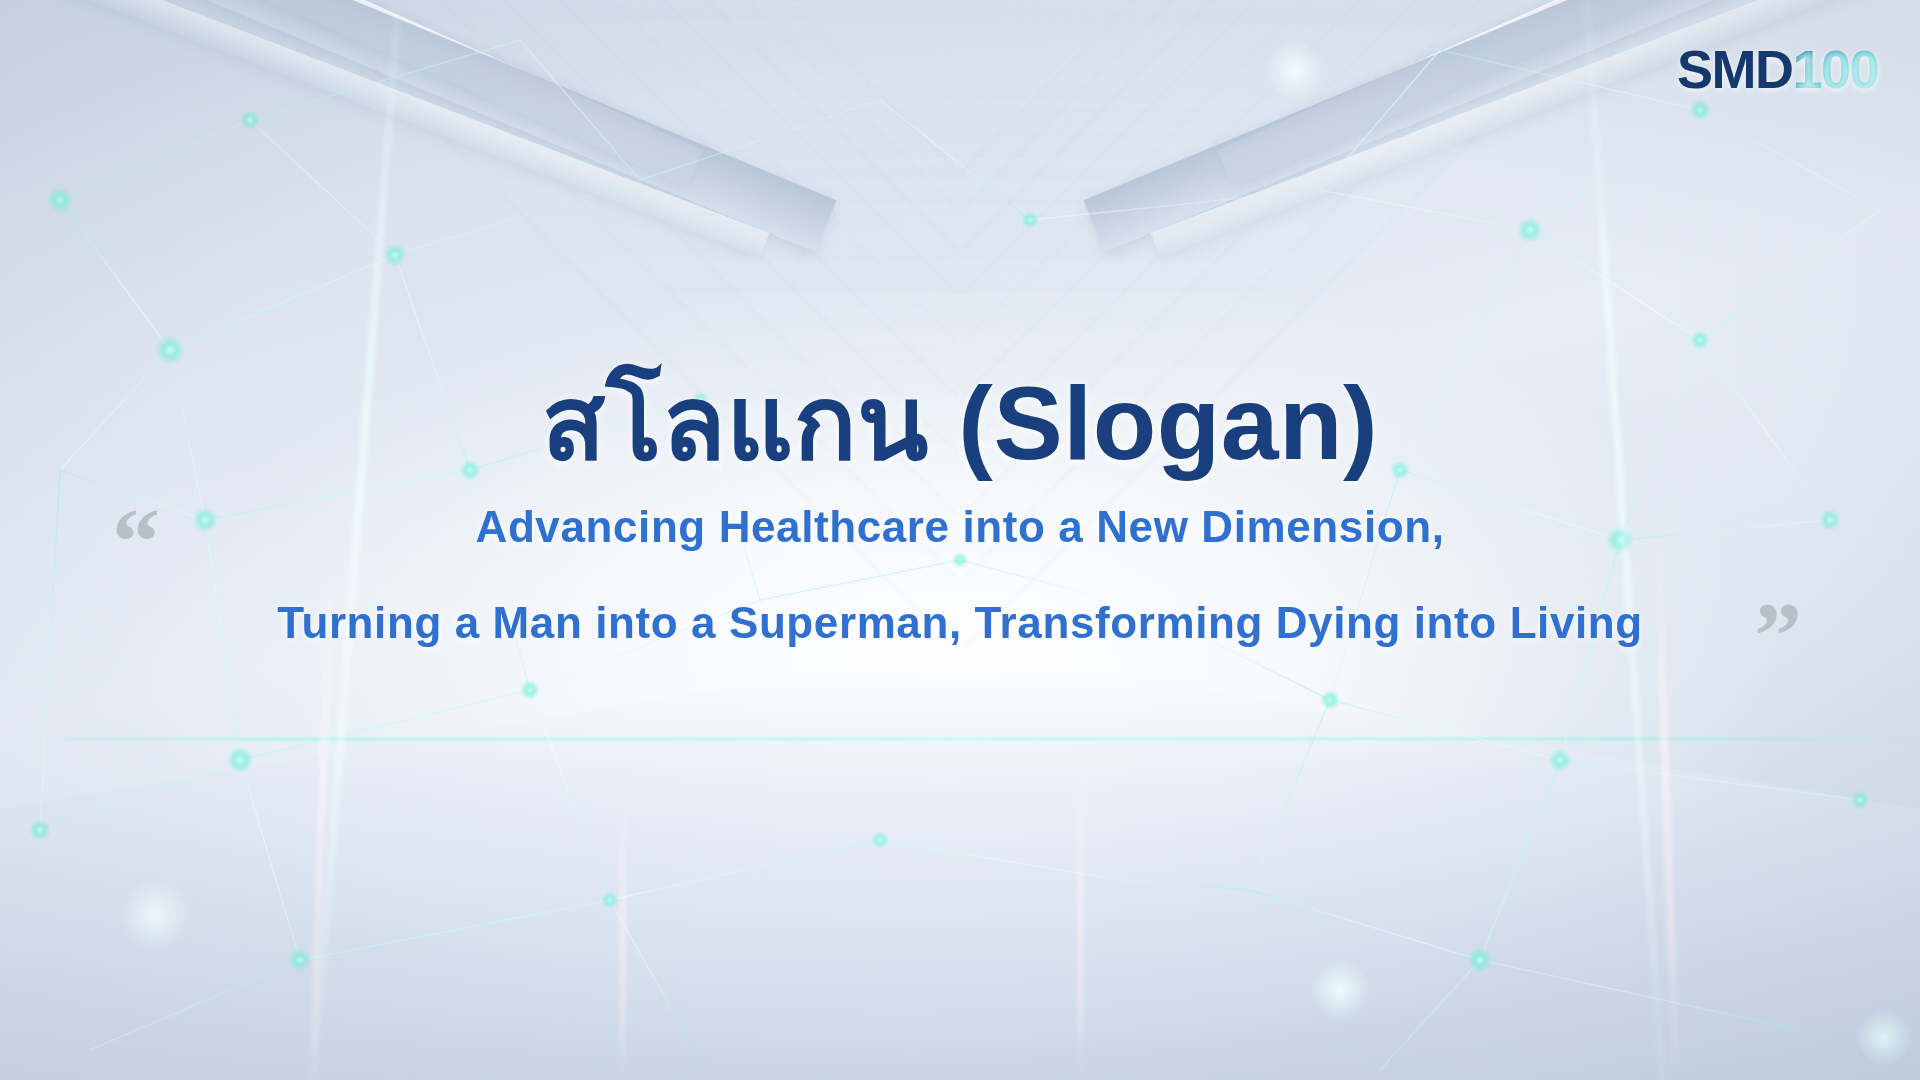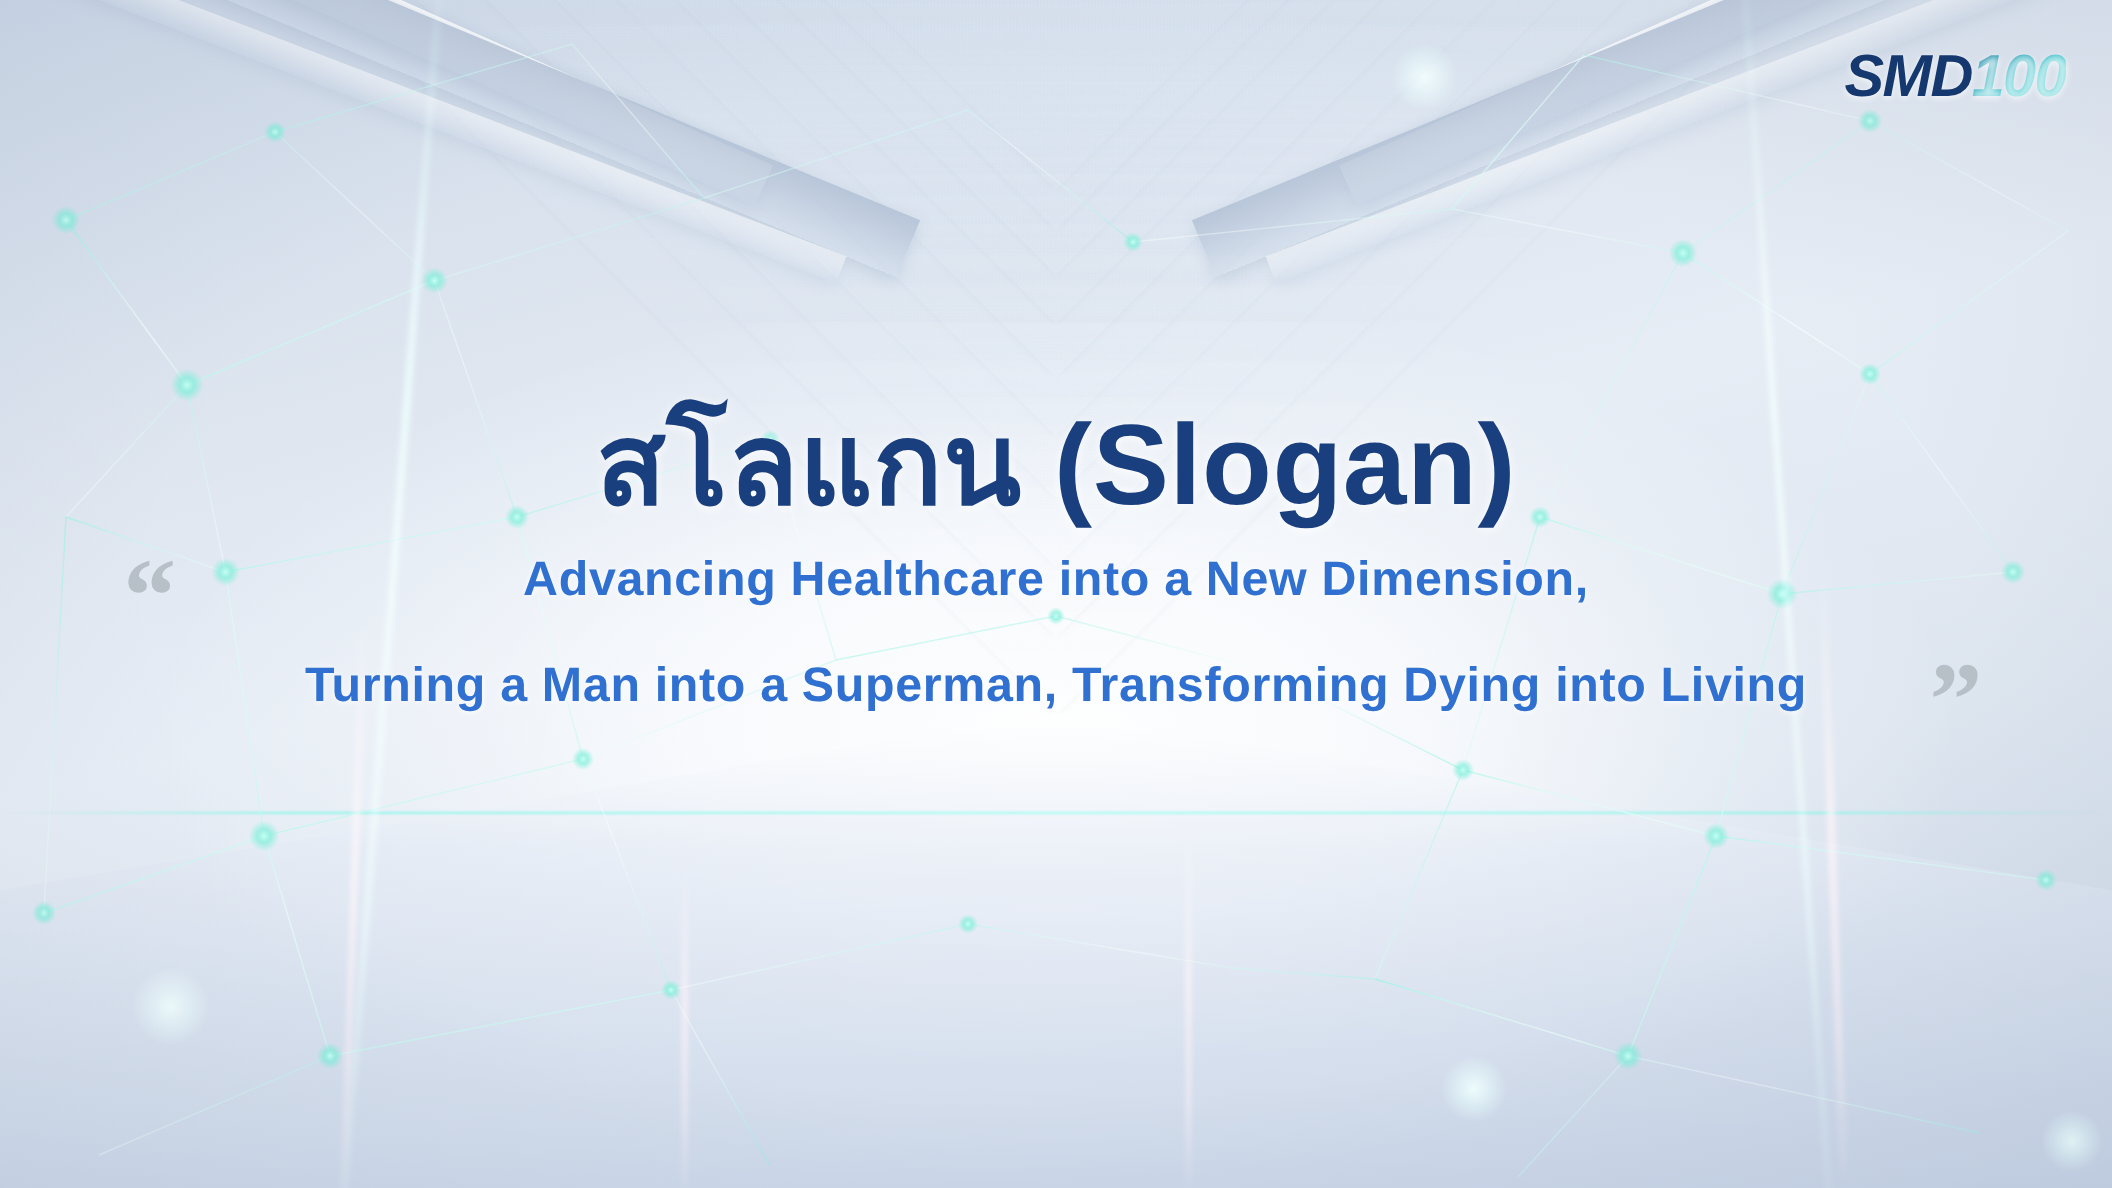--- a/index.html
+++ b/index.html
@@ -74,21 +74,21 @@
   }
   .glowdot {
     position:absolute; border-radius:50%;
     background:radial-gradient(circle, rgba(176,255,243,0.95) 0%, rgba(130,240,226,0.55) 35%, rgba(130,240,226,0) 72%);
     mix-blend-mode:screen;
   }
 
   
   .logo {
     position:absolute; top:42px; right:42px;
-    font-size:54px; font-weight:bold; font-style:italic;
+    font-size:54px; font-weight:bold; 
     letter-spacing:-1.5px; line-height:1;
     white-space:nowrap;
     z-index:40;
     text-shadow:0 2px 6px rgba(255,255,255,0.75);
   }
   .logo .smd { color:#15386e; }
   .logo .hundred {
     background:linear-gradient(150deg, #1d6f93 0%, #2fa6bb 30%, #46c9cf 58%, #7fd9d6 100%);
     -webkit-background-clip:text; background-clip:text;
     -webkit-text-fill-color:transparent; color:#36b6c4;

